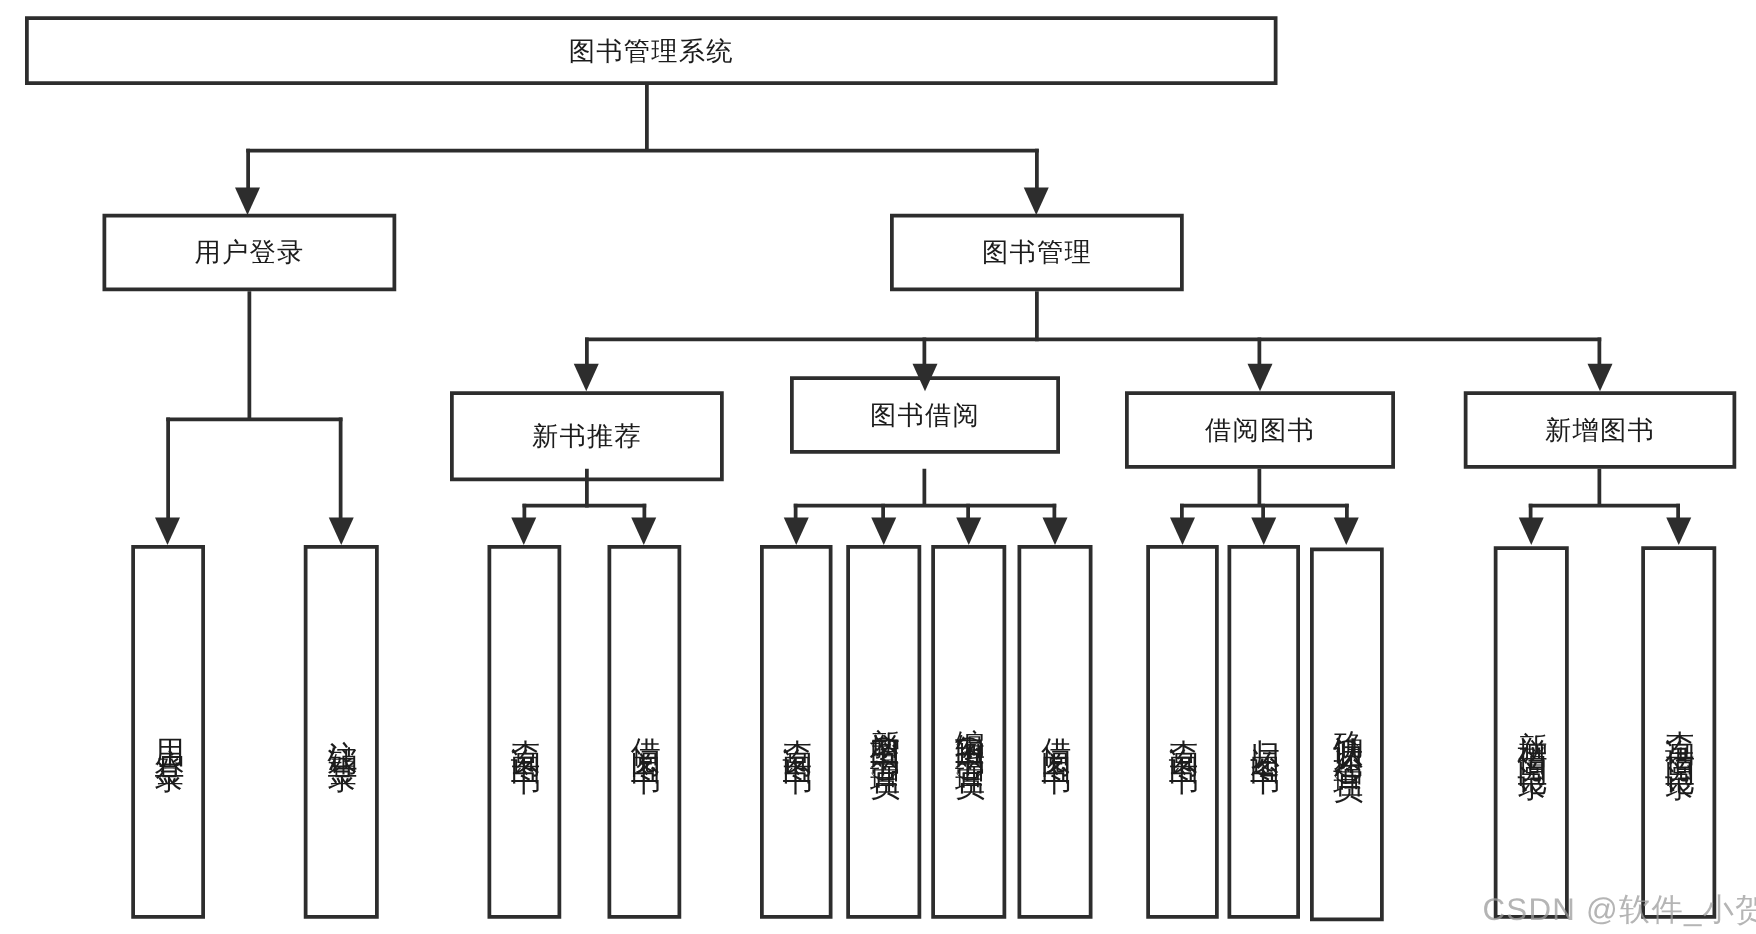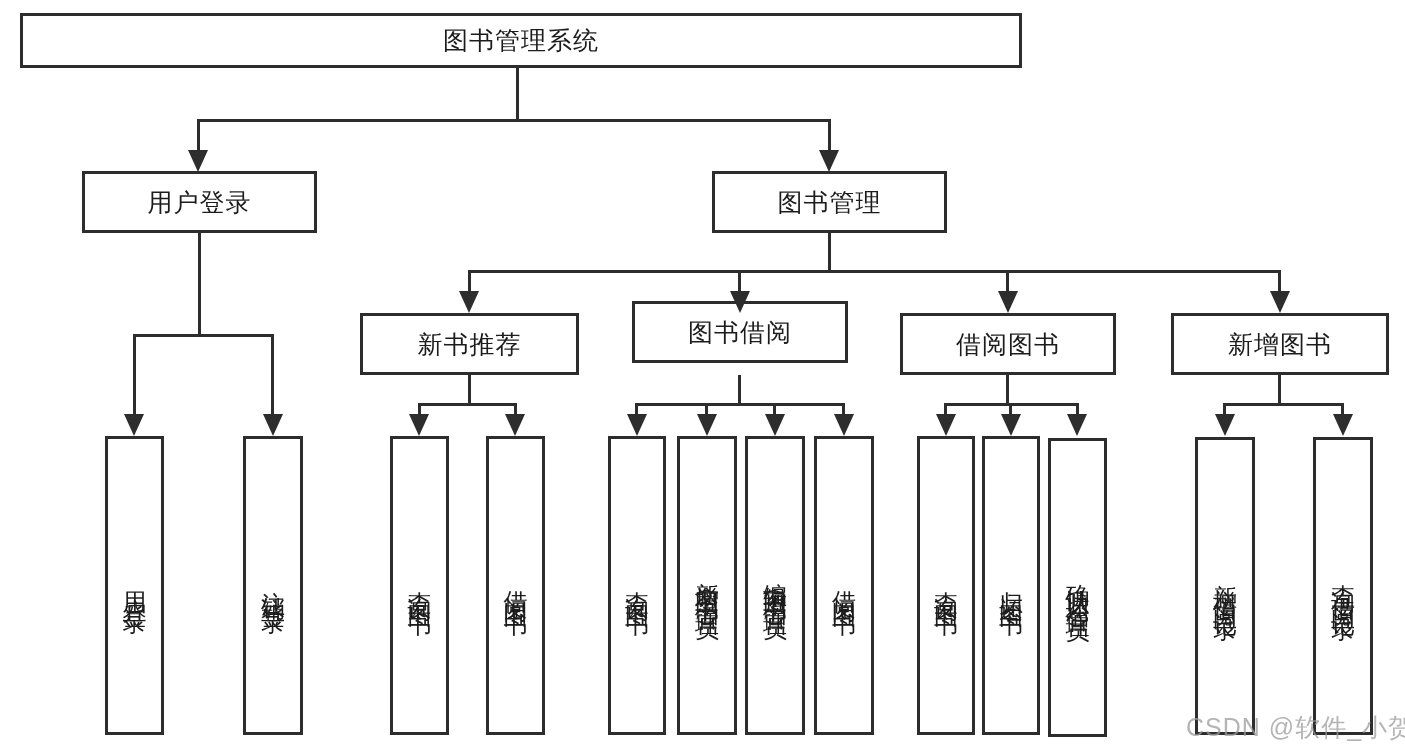--- a/index.html
+++ b/index.html
@@ -10,21 +10,21 @@
   #stage{
     position:relative;width:1405px;height:747px;
     background:var(--background);overflow:hidden;
   }
   .box{
     position:absolute;background:#fff;border:3px solid var(--line);
     box-sizing:border-box;display:flex;align-items:center;justify-content:center;
     color:var(--text);
   }
   .box .lbl{white-space:nowrap;}
-  .h .lbl{font-size:25px;letter-spacing:1px;}
+  .h .lbl{font-size:21px;letter-spacing:1px;}
   .leaf .lbl{
     writing-mode:vertical-rl;text-orientation:mixed;
     font-size:24px;letter-spacing:7px;line-height:1;
   }
   .leaf.tight .lbl{letter-spacing:5px;}
   .vline,.hline{position:absolute;background:var(--line);}
   .vline{width:3px;}
   .hline{height:3px;}
   .arrow{
     position:absolute;width:0;height:0;
@@ -47,21 +47,21 @@
   </div>
 
   <div class="box h" style="left:82px;top:171px;width:235px;height:62px">
     <span class="lbl">用户登录</span>
   </div>
 
   <div class="box h" style="left:712px;top:171px;width:235px;height:62px">
     <span class="lbl">图书管理</span>
   </div>
 
-  <div class="box h" style="left:360px;top:313px;width:219px;height:62px">
+  <div class="box h" style="left:360px;top:313px;width:219px;height:72px">
     <span class="lbl">新书推荐</span>
   </div>
 
   <div class="box h" style="left:632px;top:301px;width:216px;height:62px">
     <span class="lbl">图书借阅</span>
   </div>
 
   <div class="box h" style="left:900px;top:313px;width:216px;height:62px">
     <span class="lbl">借阅图书</span>
   </div>

